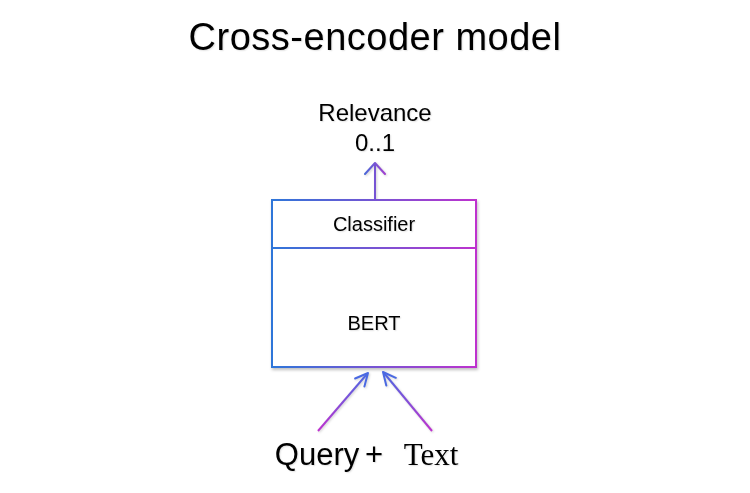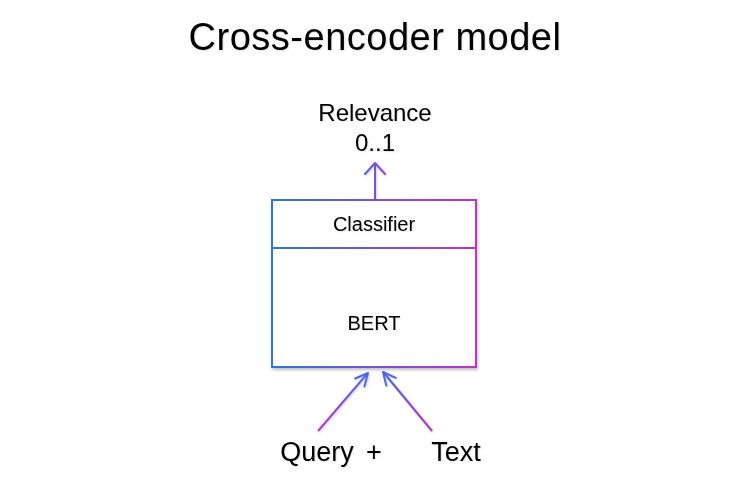--- a/index.html
+++ b/index.html
@@ -59,27 +59,27 @@
     justify-content: center;
     font-size: 20px;
     text-shadow: 1px 1.2px 1.5px rgba(0,0,0,0.12);
   }
   .classifier-label { top: 200px; height: 48px; }
   .bert-label { top: 248px; height: 119px; margin-top: 16px; }
   .input-label {
     position: absolute;
     top: 437px;
     transform: translateX(-50%);
-    font-size: 27px;
+    font-size: 31px;
     white-space: nowrap;
     text-shadow: 1px 1.2px 1.5px rgba(0,0,0,0.12);
   }
   .input-query { left: 317px; }
   .input-plus  { left: 374px; }
-  .input-text  { left: 456px; }
+  .input-text  { left: 431px; font-family: Liberation Serif, serif; }
 </style>
 </head>
 <body>
 
 <div class="slide">
 
   <h1 class="title">Cross-encoder model</h1>
 
   <div class="output-label">
     <div>Relevance</div>

